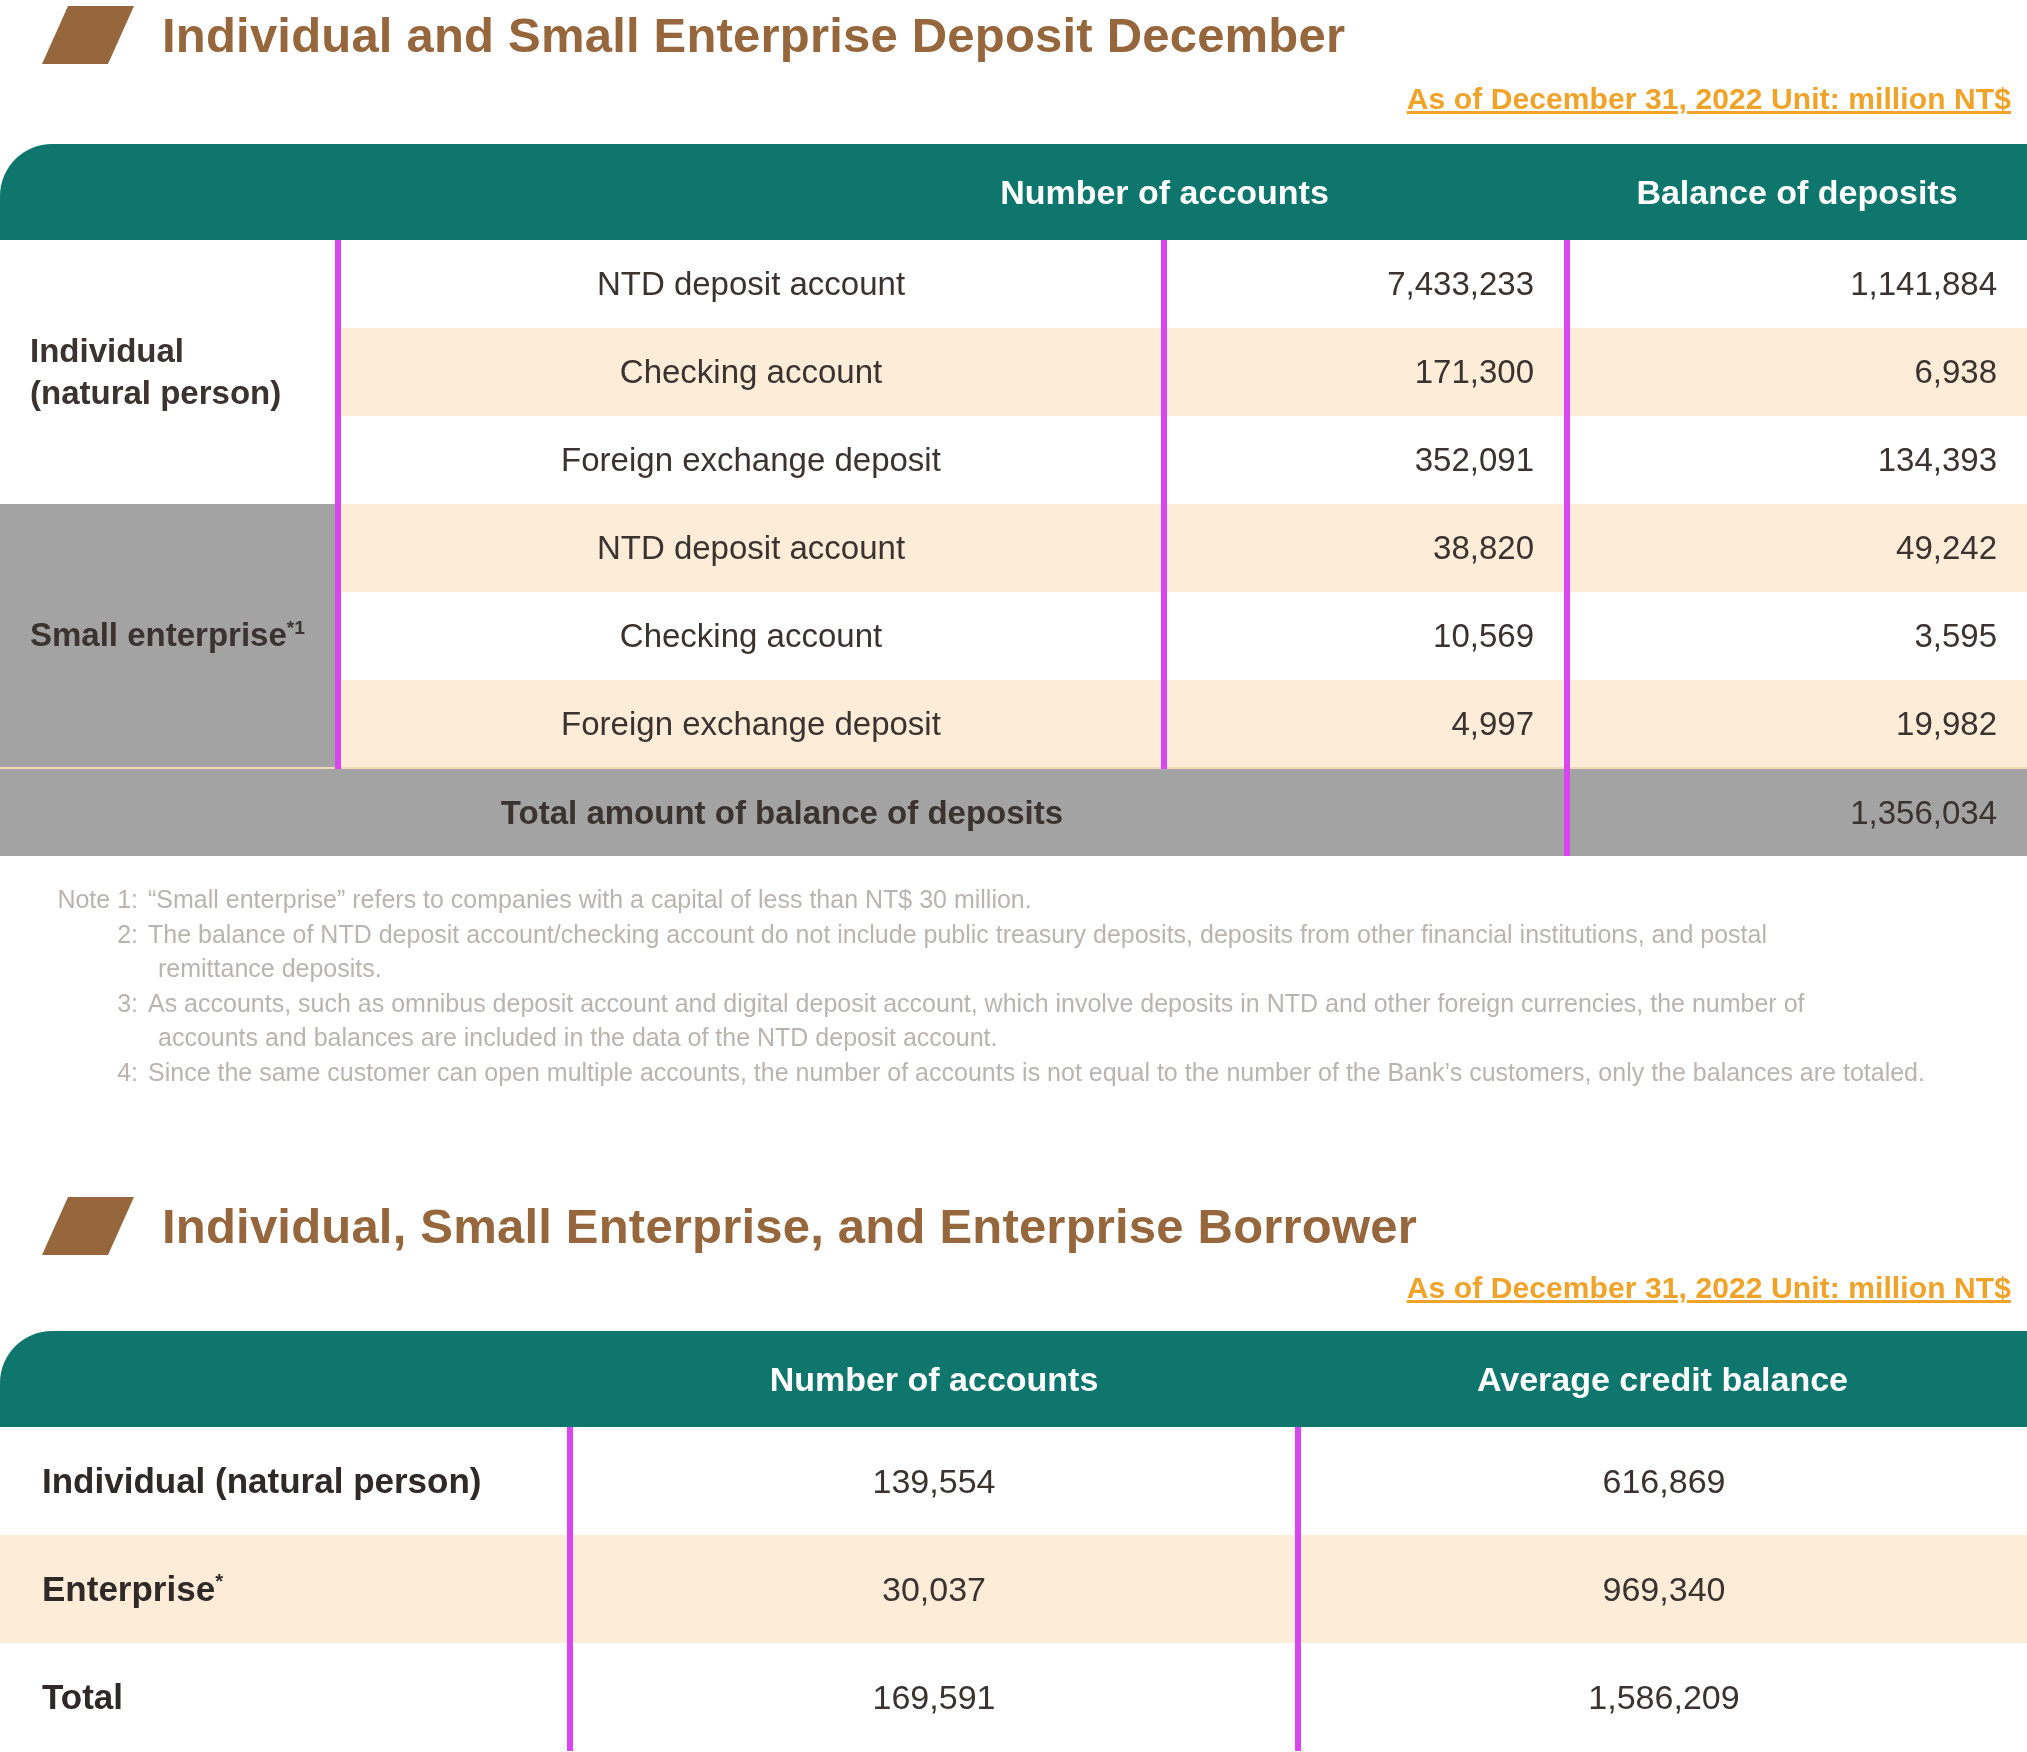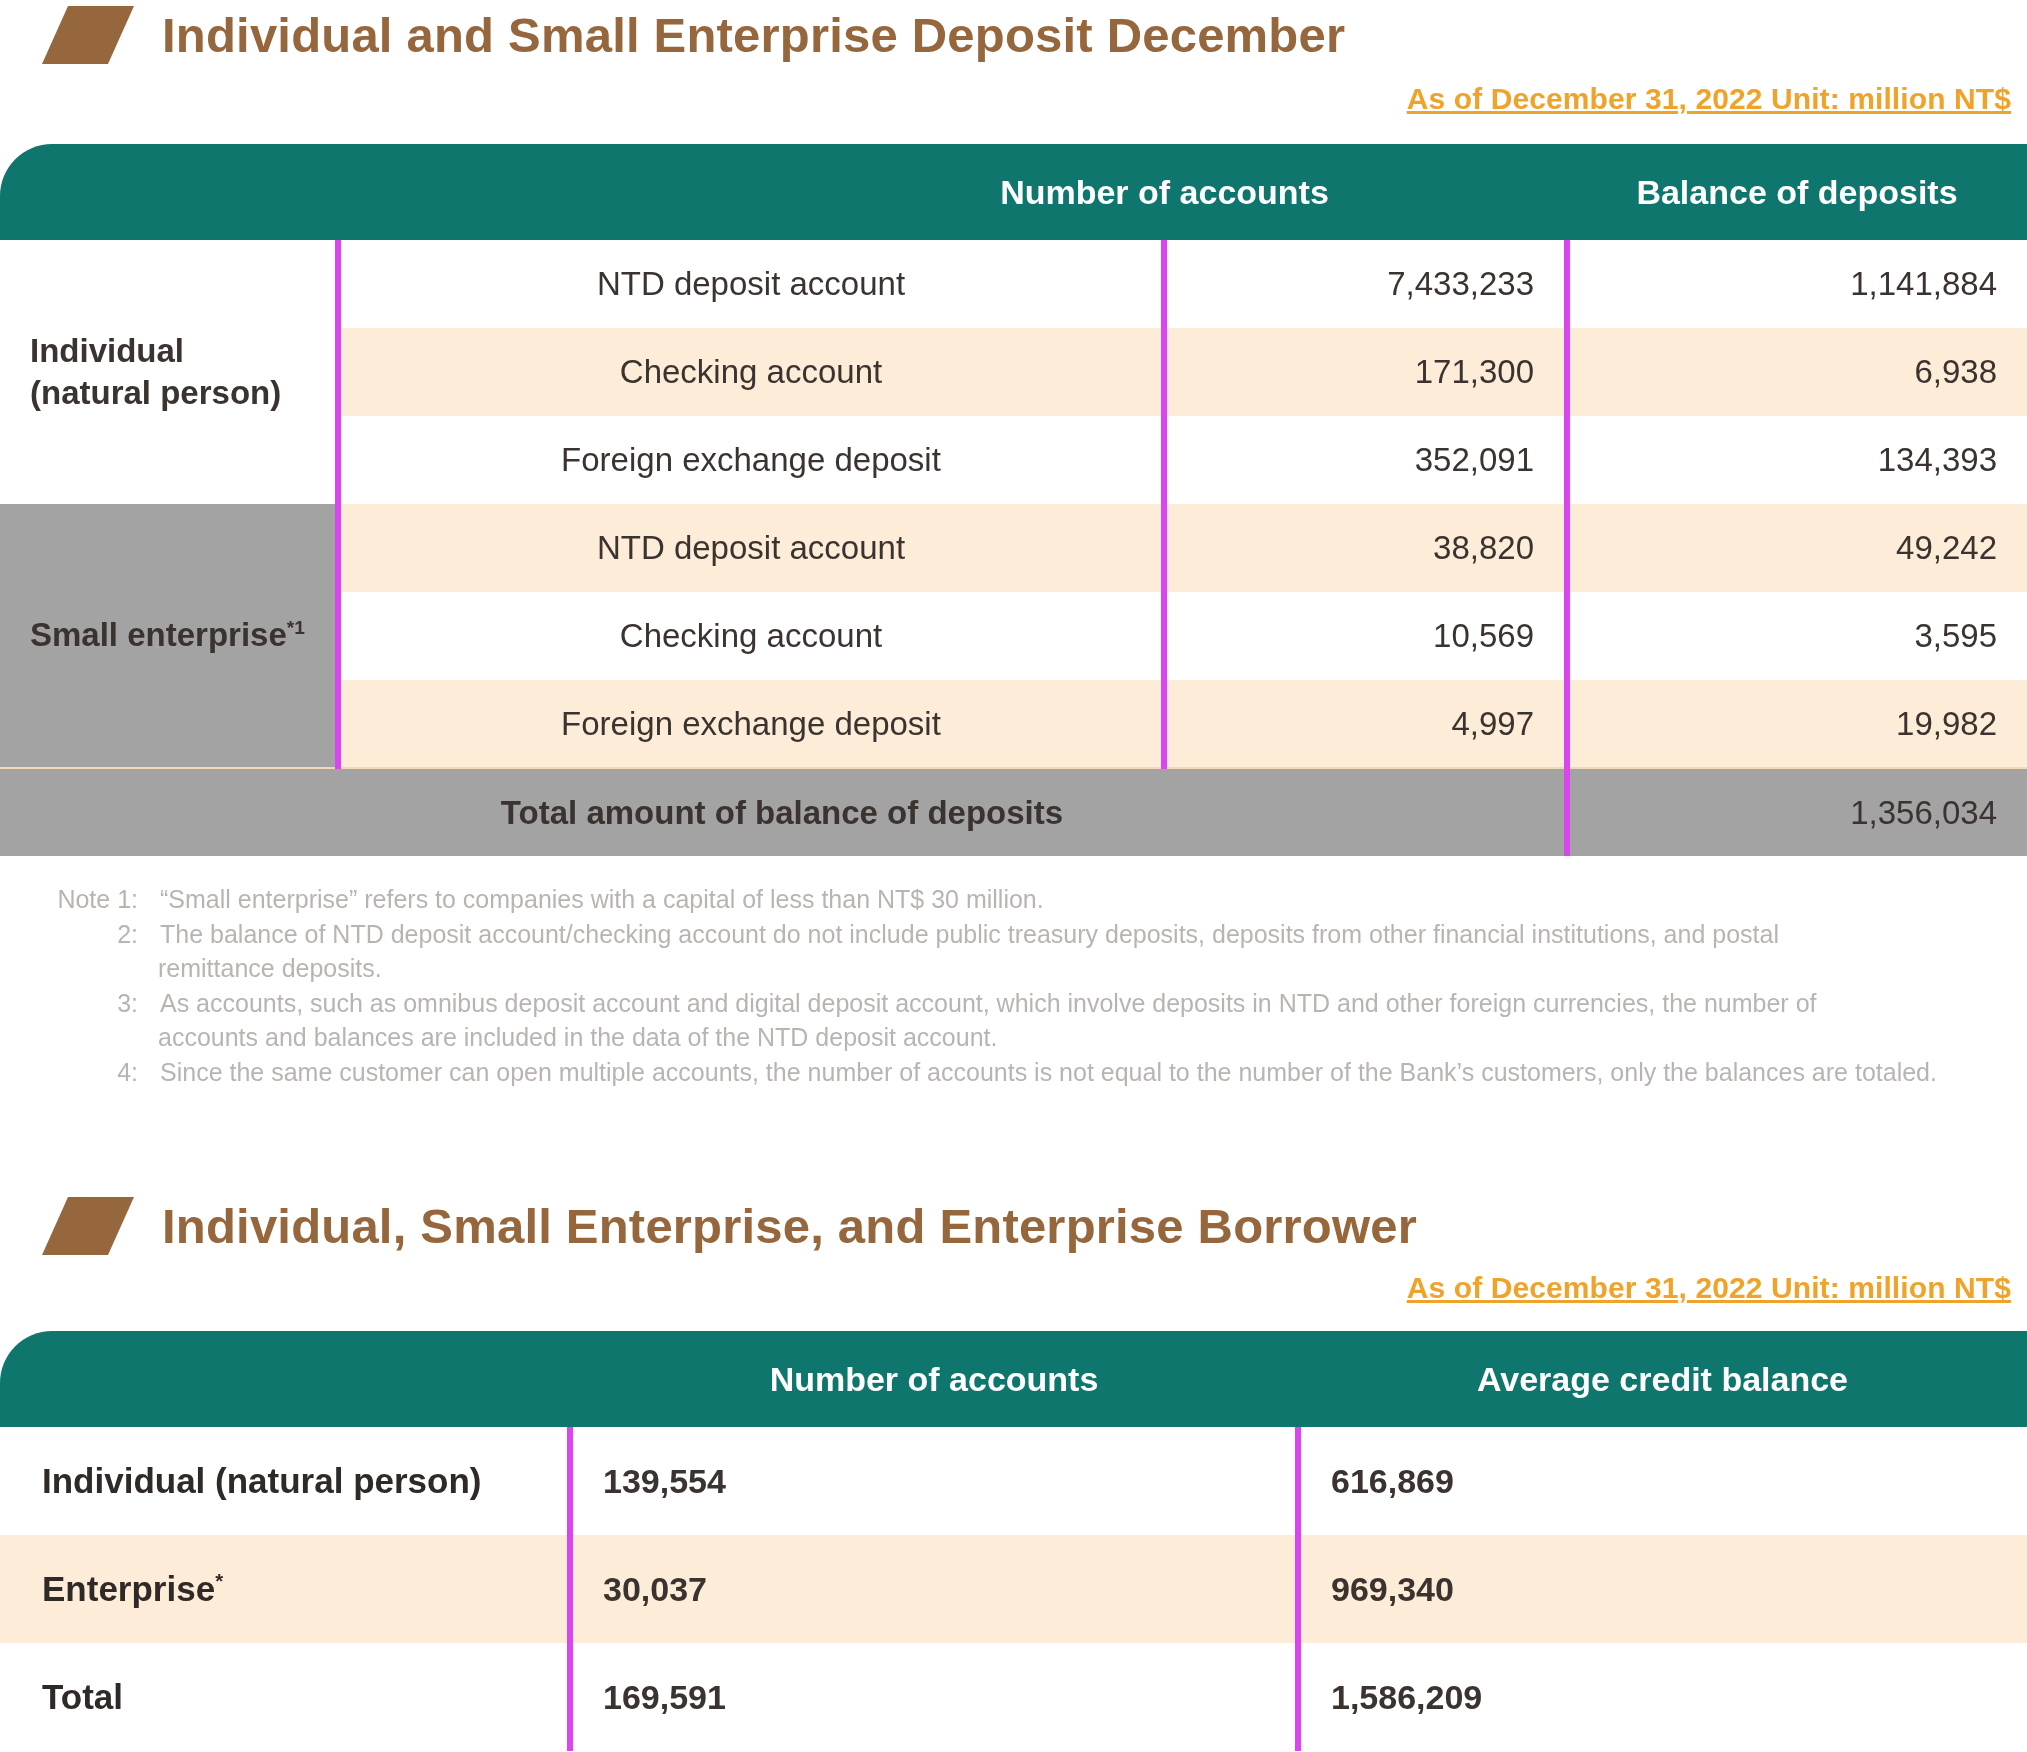--- a/index.html
+++ b/index.html
@@ -131,21 +131,21 @@
   }
 
   
   .notes {
     color: #b9b4b0;
     font-size: 25px;
     line-height: 1.38;
     padding-left: 52px;
     padding-right: 40px;
   }
-  .note-line { display: flex; gap: 12px; }
+  .note-line { display: flex; }
   .note-key {
     flex: none;
     width: 96px;
     text-align: right;
     padding-right: 10px;
     white-space: nowrap;
   }
   .note-body { flex: 1; }
   .note-cont { padding-left: 106px; }
 
@@ -154,21 +154,21 @@
     height: 108px;
     font-size: 34px;
   }
   table.data2 .lbl {
     font-weight: bold;
     color: #2f2a27;
     text-align: left;
     padding-left: 42px;
     font-size: 35px;
   }
-  table.data2 .val { text-align: left; font-weight: bold; }
+  table.data2 .val { text-align: center; }
 </style>
 </head>
 <body>
 
 <div class="page">
 
   <div style="height:6px"></div>
 
   <div class="section-head">
     <div class="slash-mark">

